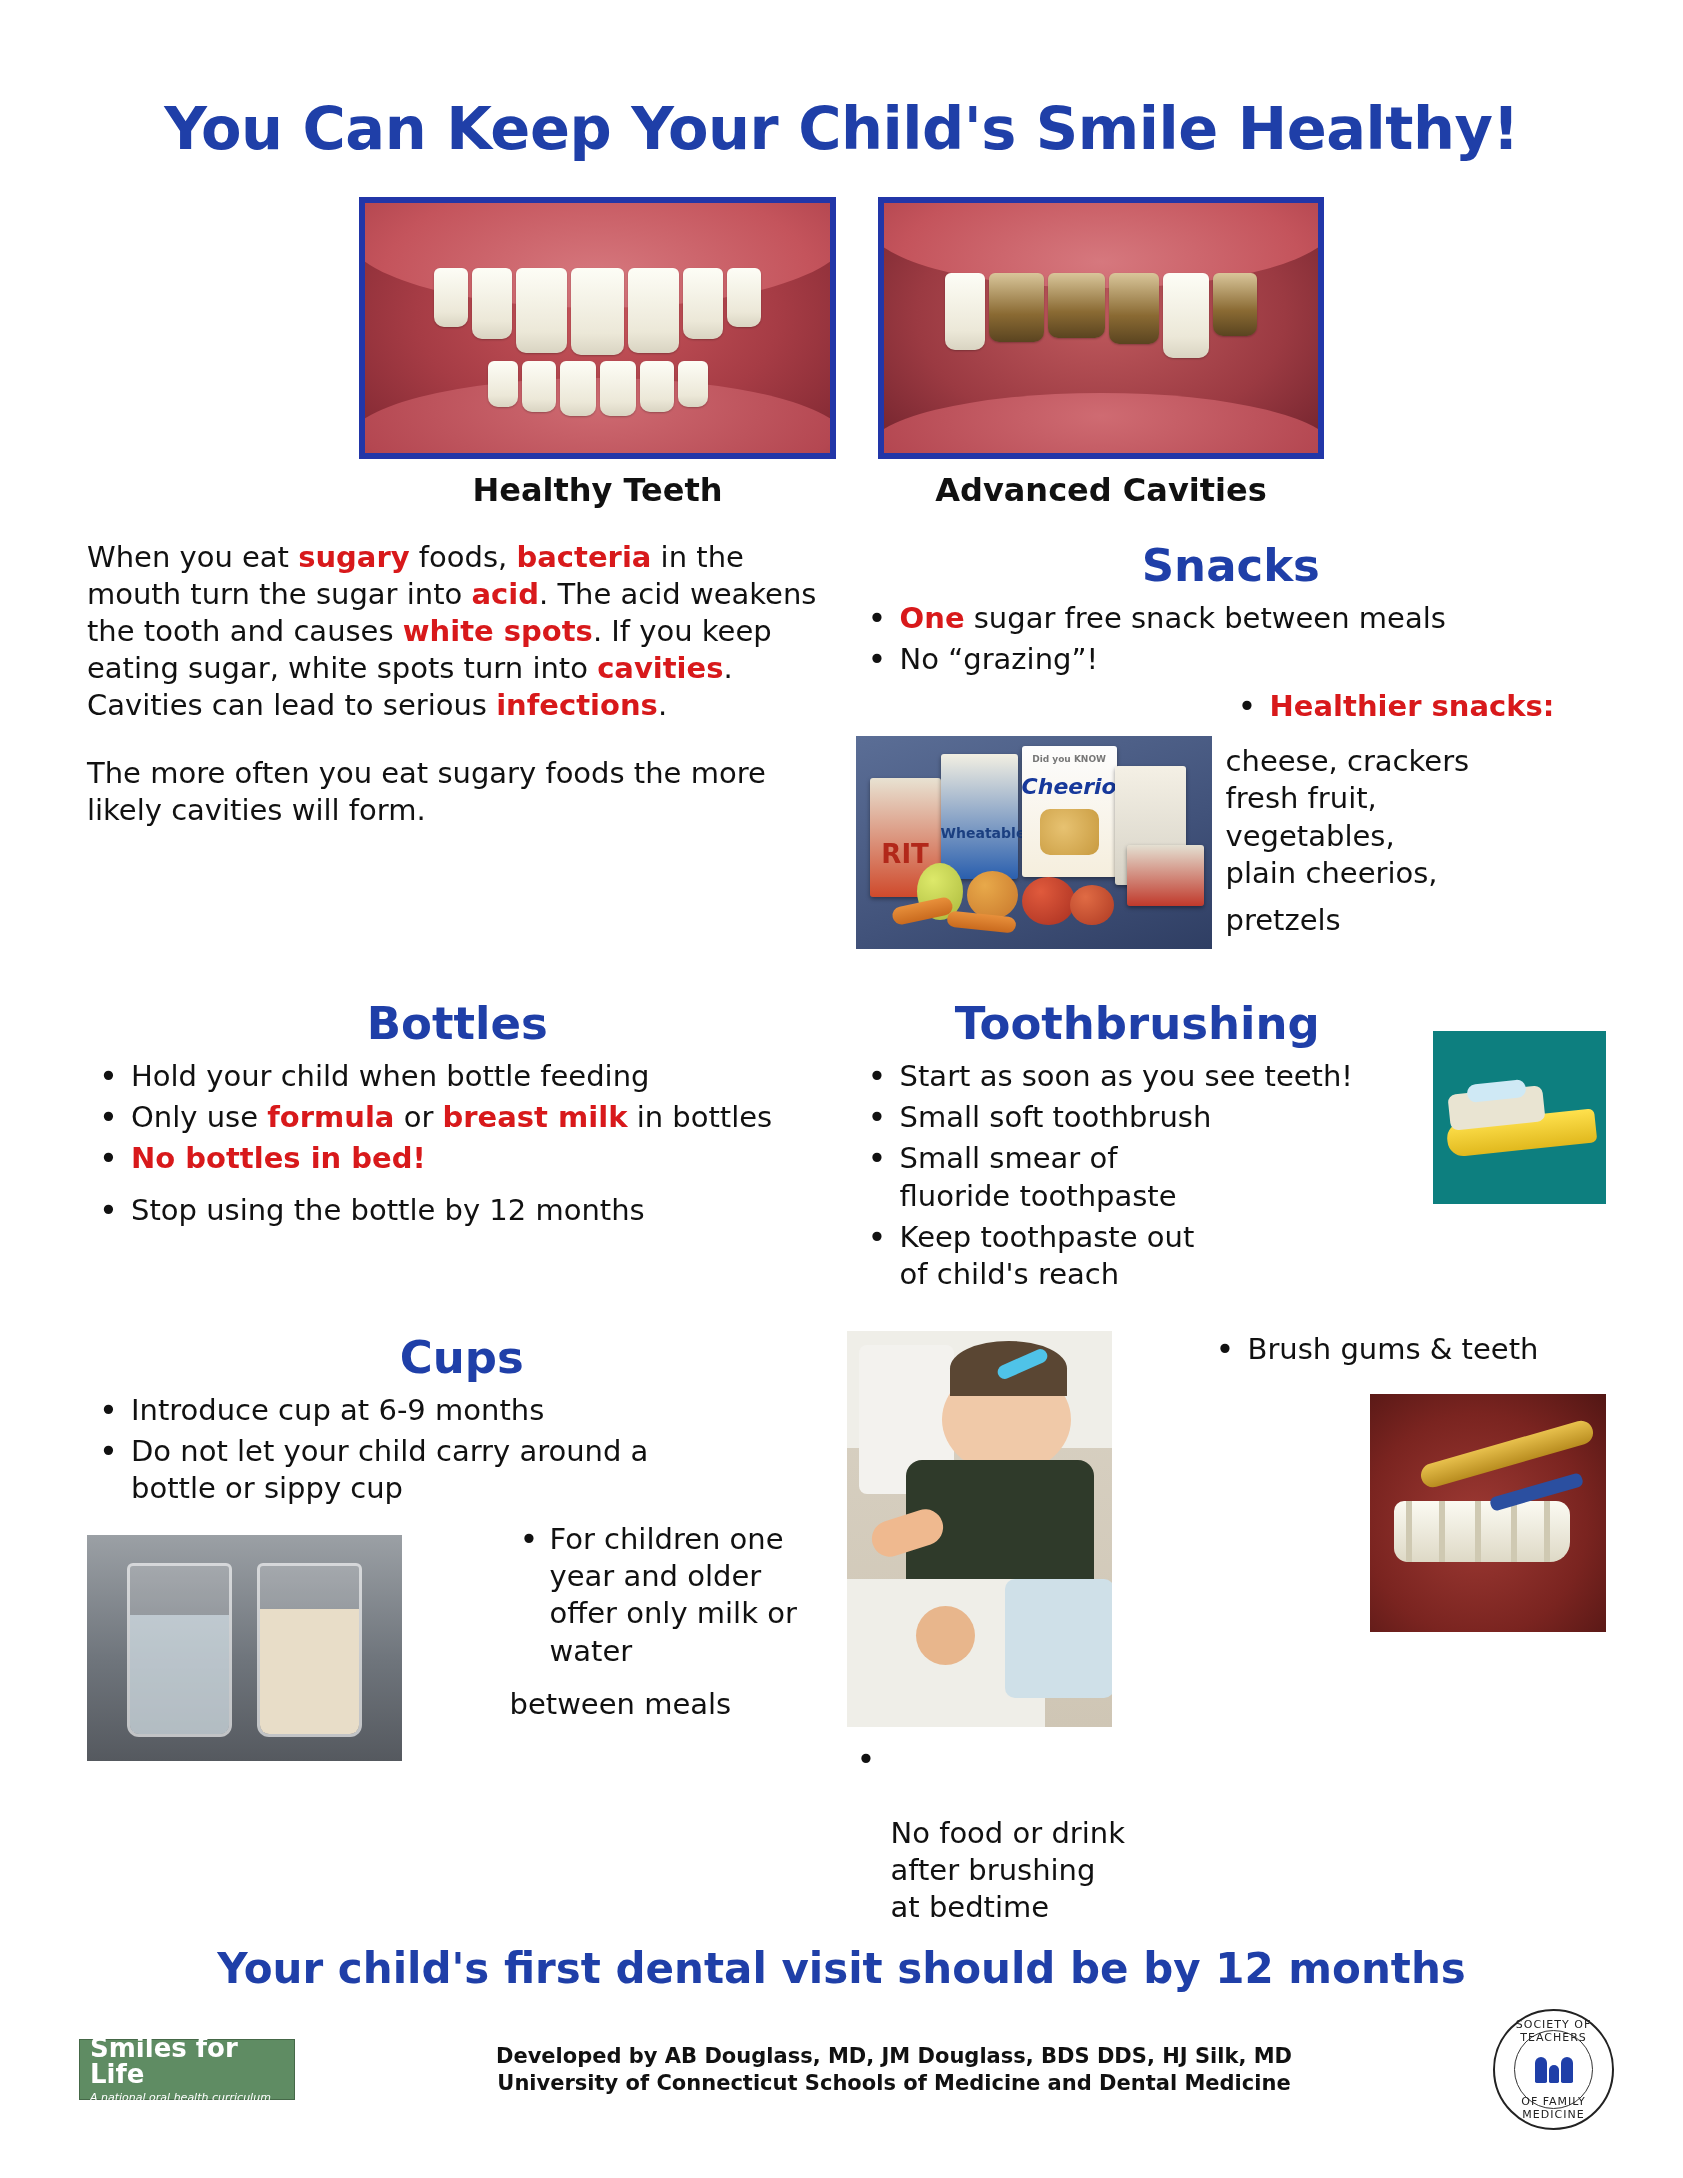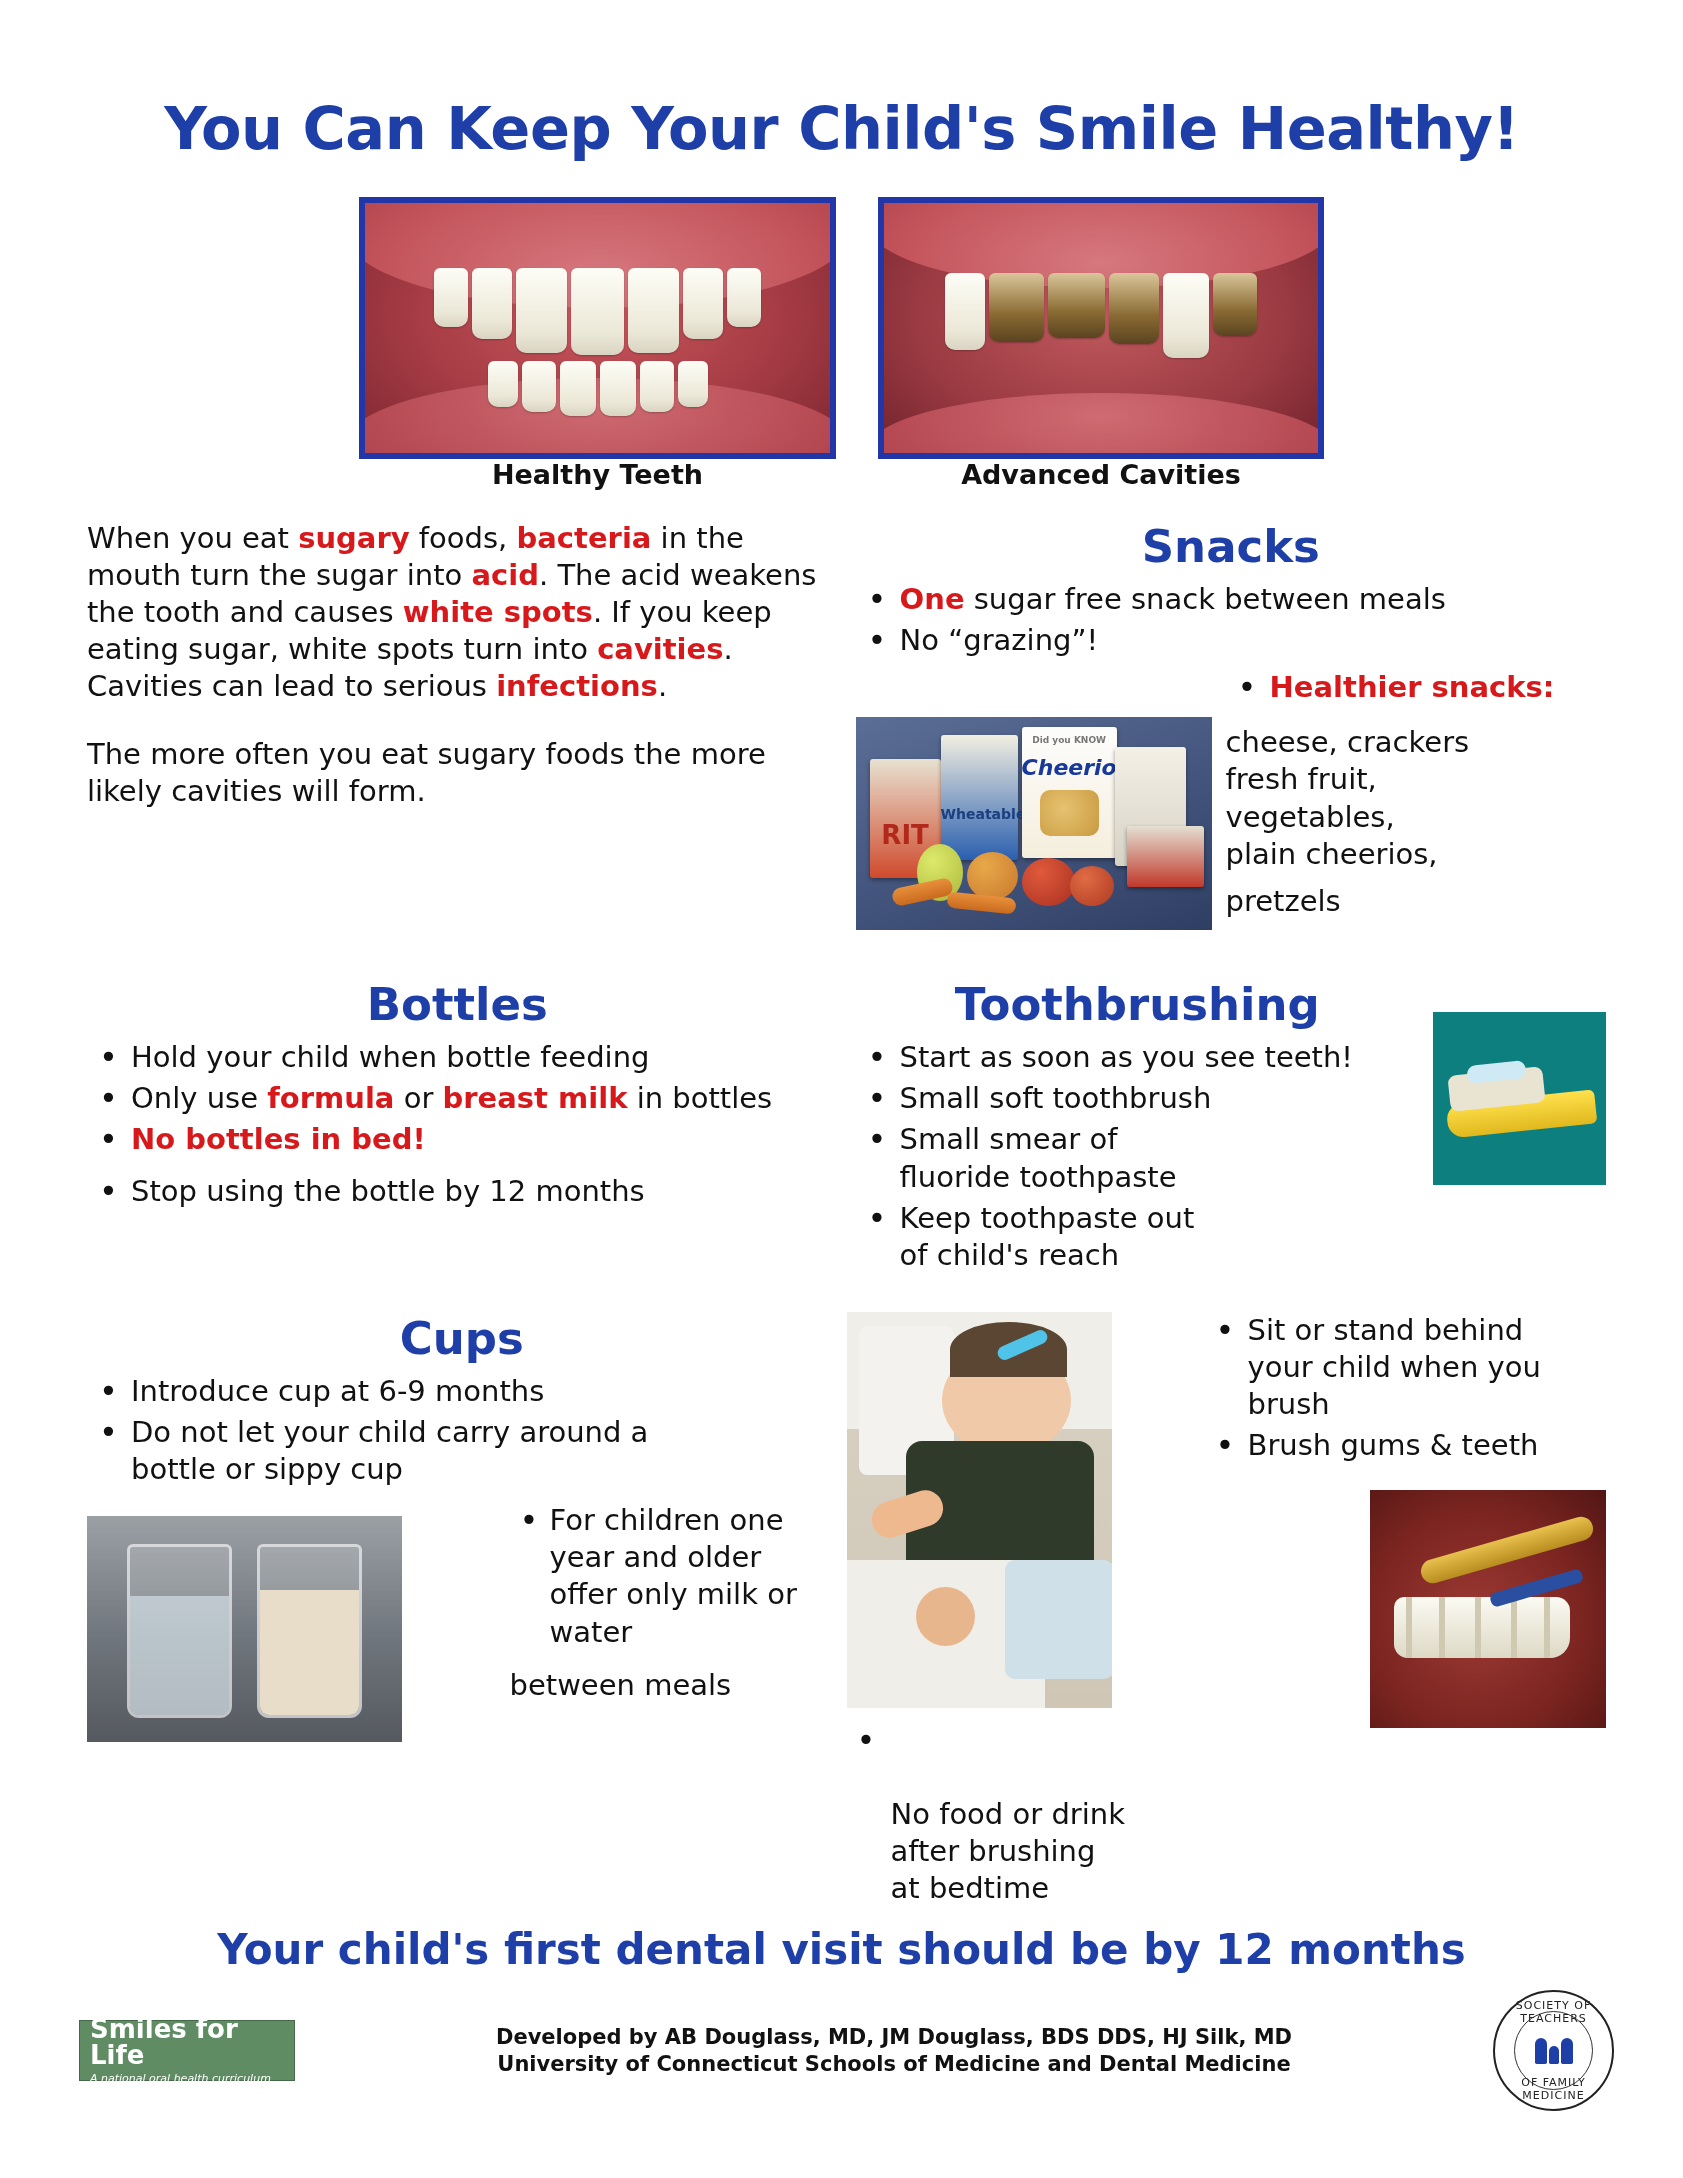--- a/index.html
+++ b/index.html
@@ -51,22 +51,22 @@
   .photo-frame {
     border: 6px solid #2236a8;
     box-sizing: border-box;
     overflow: hidden;
     position: relative;
   }
   .teeth1 { width: 477px; height: 262px; }
   .teeth2 { width: 477px; height: 262px; }
   .teeth3 { width: 446px; height: 262px; }
   .photo-caption {
-    margin-top: 0;
-    font-size: 27px;
+    margin-top: 12px;
+    font-size: 32px;
     font-weight: bold;
     color: #111;
     font-family: "DejaVu Sans", sans-serif;
   }
 
   
   .mouth {
     width: 100%; height: 100%;
     position: relative;
     background: radial-gradient(ellipse at 50% 45%, #c9565c 0%, #a63c45 55%, #7d2630 100%);
@@ -564,23 +564,20 @@
         <div class="txt" style="white-space:pre-line;position:relative;padding-left:44px;margin-top:14px;width:297px;">
           <span style="position:absolute;left:10px;top:-2px;font-size:32px;">•</span>
           <span>No food or drink
 after brushing
 at bedtime</span>
         </div>
       </div>
 
       <div style="flex:1;padding-left:16px;">
         <ul class="bullets">
-          <li style="white-space:pre-line;">Sit or stand behind
-your child when you
-brush</li>
           <li>Brush gums &amp; teeth</li>
         </ul>
         <div style="margin-top:26px;display:flex;justify-content:flex-end;">
           <div class="mouth-photo">
             <div style="position:absolute;left:0;top:0;right:0;bottom:0;background:radial-gradient(ellipse at 45% 55%,#9e3a34 0%,#7a2420 60%,#521614 100%);"></div>
             <div style="position:absolute;left:24px;top:107px;width:176px;height:61px;background:linear-gradient(180deg,#fbfaf2,#ded9c6);border-radius:10px 14px 20px 14px;"></div>
             <div style="position:absolute;left:36px;top:107px;width:6px;height:61px;background:#cfc9b2;"></div>
             <div style="position:absolute;left:69px;top:107px;width:6px;height:61px;background:#cfc9b2;"></div>
             <div style="position:absolute;left:105px;top:107px;width:6px;height:61px;background:#cfc9b2;"></div>
             <div style="position:absolute;left:141px;top:107px;width:6px;height:61px;background:#cfc9b2;"></div>

